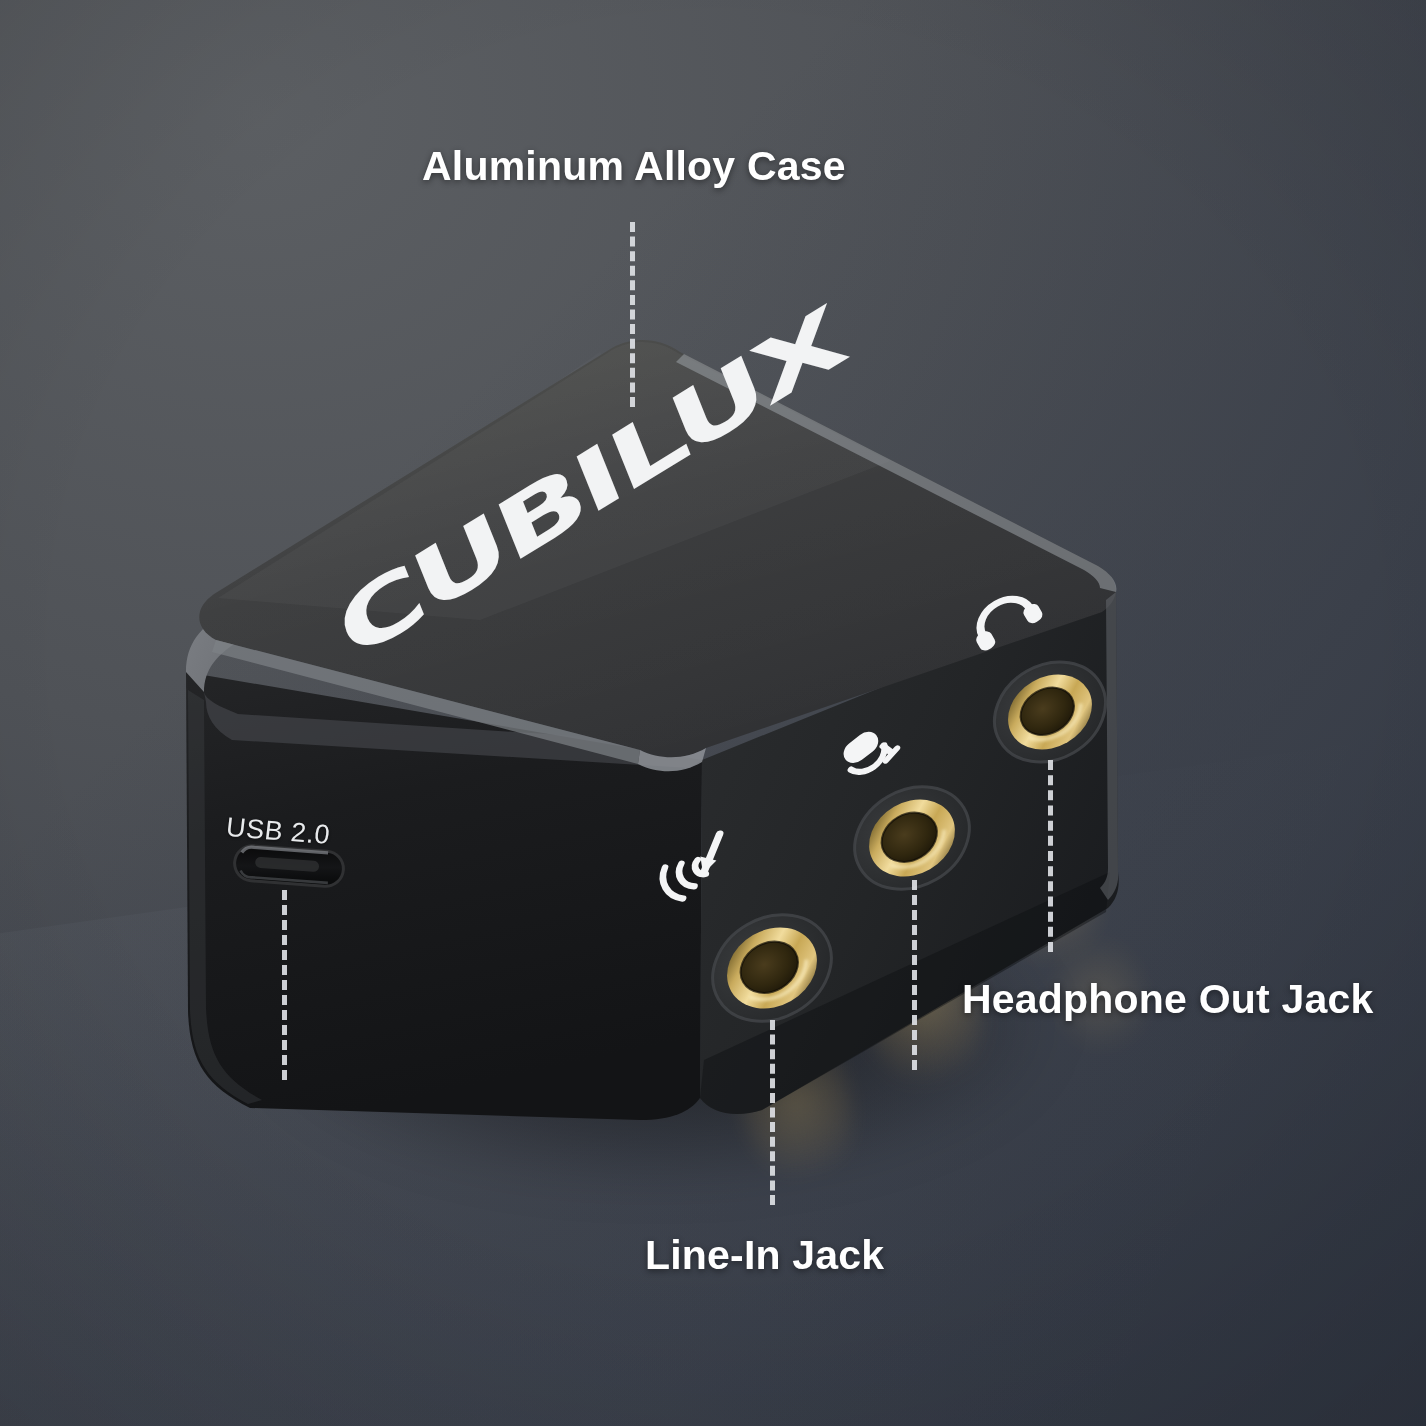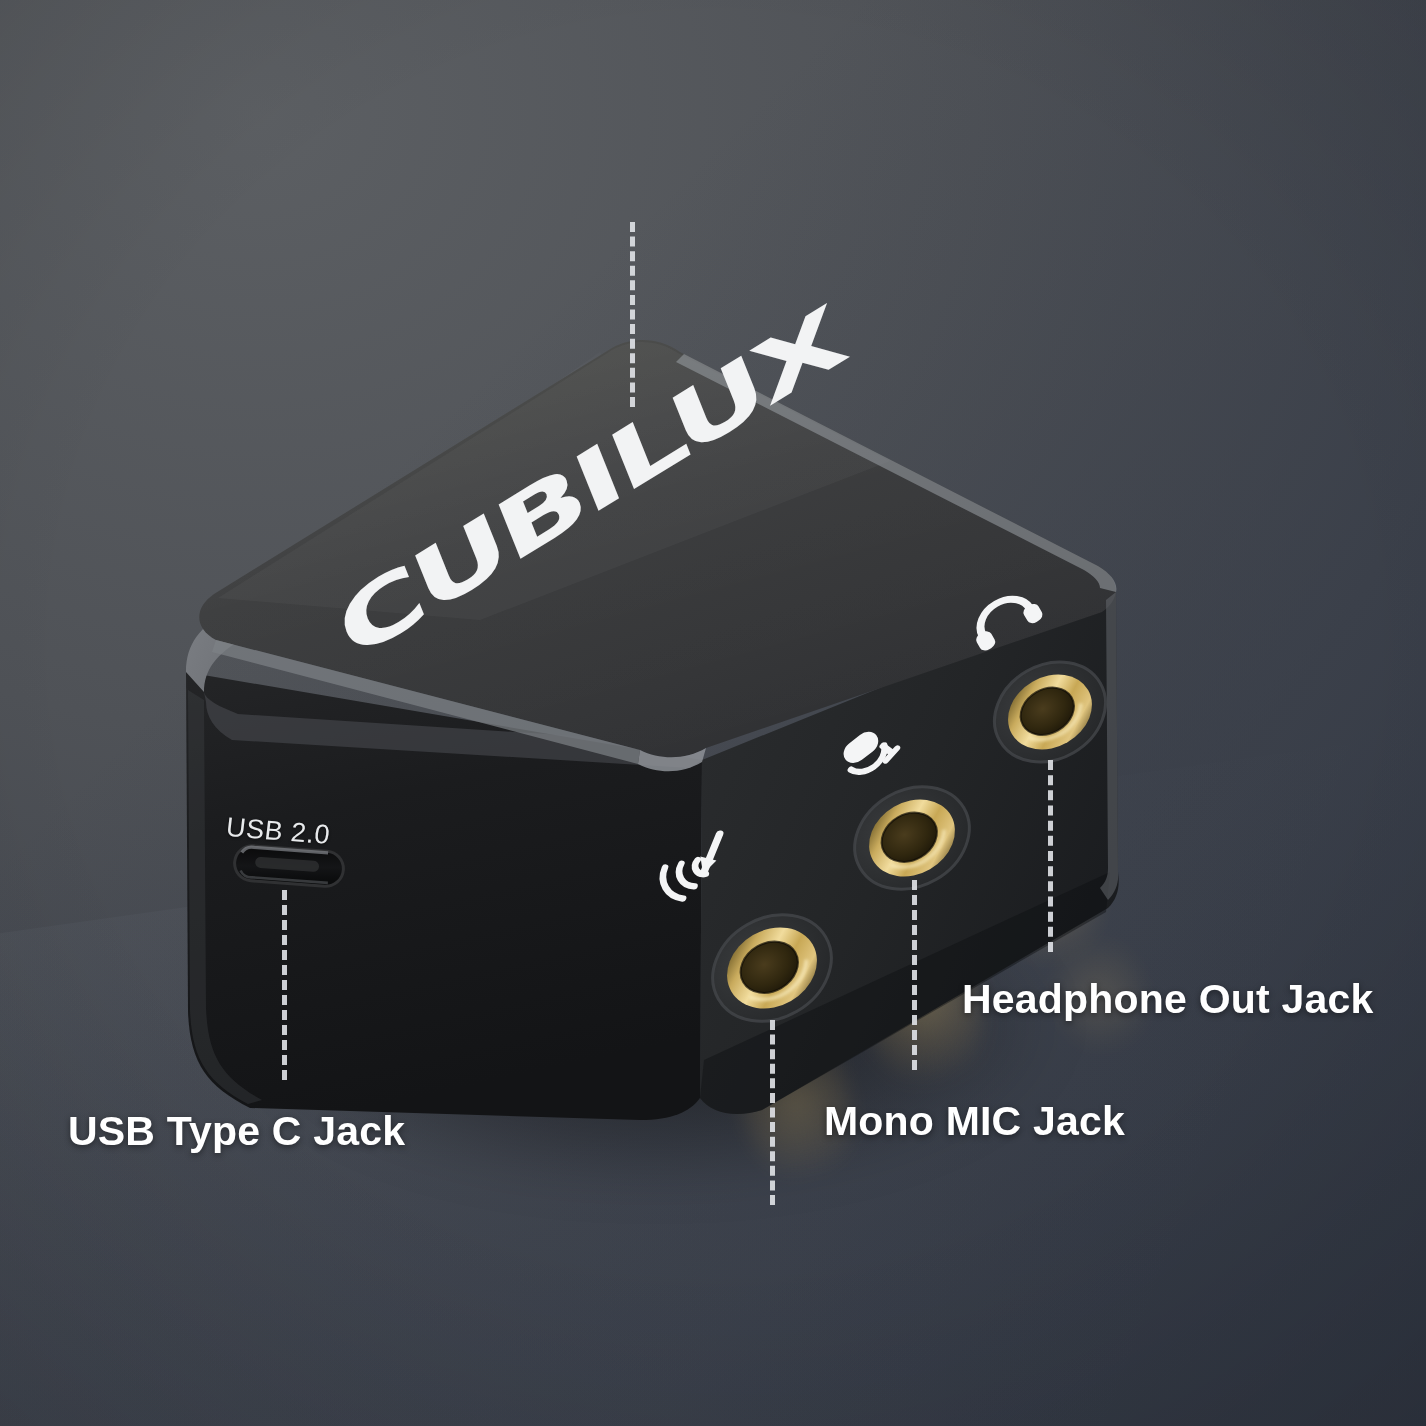--- a/index.html
+++ b/index.html
@@ -294,17 +294,17 @@
 
   <div class="smalltext" style="left:228px;top:812px;font-size:27px;letter-spacing:.5px;
               transform:rotate(4.5deg) skewX(-2deg);transform-origin:left top;">USB 2.0</div>
 
   <div class="leader ld-case"></div>
   <div class="leader ld-usb"></div>
   <div class="leader ld-line"></div>
   <div class="leader ld-mic"></div>
   <div class="leader ld-head"></div>
 
-  <div class="label lbl-usb">USB Type C Jack</div>
-  <div class="label lbl-mic">Mono MIC Jack</div>
+  <div class="label lbl-case">Aluminum Alloy Case</div>
+  <div class="label lbl-line">Line-In Jack</div>
   <div class="label lbl-head">Headphone Out Jack</div>
 
 </div>
 
 </body></html>

